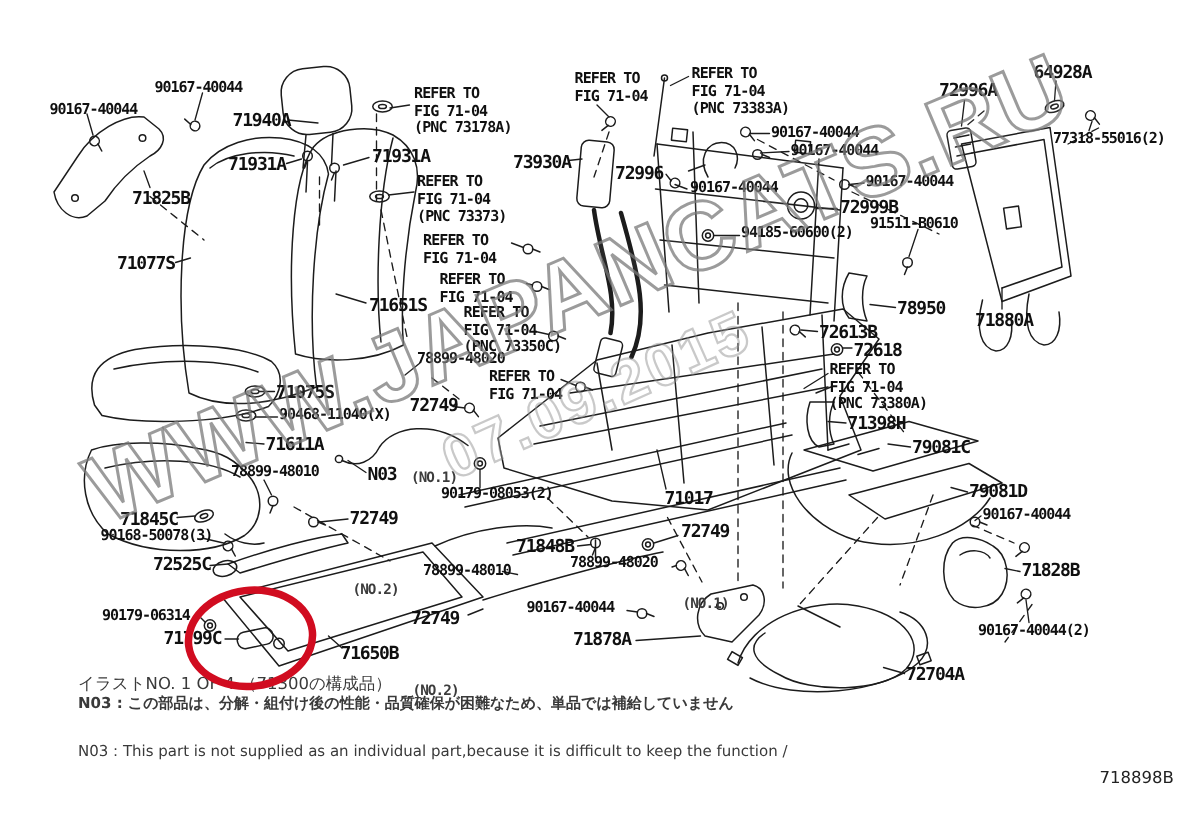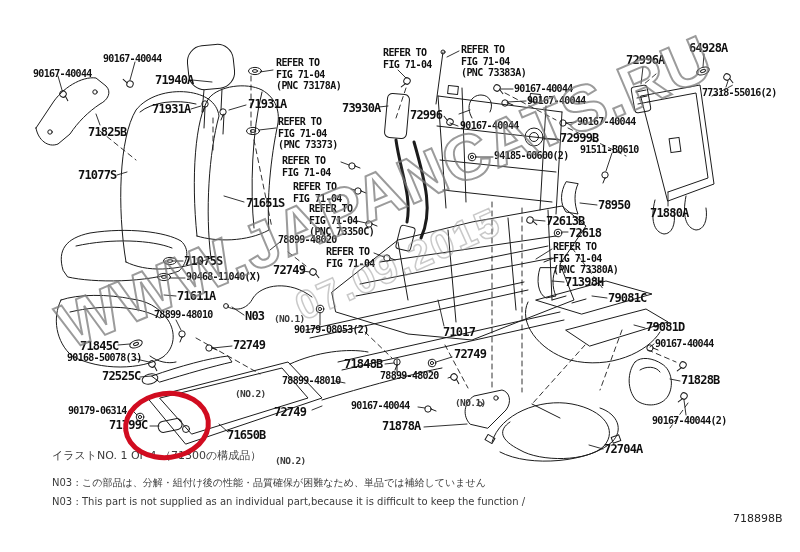--- a/index.html
+++ b/index.html
@@ -24,21 +24,21 @@
       color:rgba(255,255,255,.05);-webkit-text-stroke:2px rgba(122,122,122,.75);pointer-events:none;}
   .wm2{position:absolute;left:398px;top:264px;z-index:19;white-space:nowrap;
       transform:translate(-50%,-50%) rotate(-24deg);
       font-family:"Liberation Sans",sans-serif;font-weight:bold;font-size:40px;letter-spacing:2px;
       color:rgba(255,255,255,.04);-webkit-text-stroke:1.5px rgba(148,148,148,.5);pointer-events:none;}
   #highlight{position:absolute;left:123px;top:391px;width:88px;height:69px;box-sizing:border-box;
       border:5px solid #d10c20;border-radius:50%;transform:rotate(-7deg);z-index:30;}
   .foot{position:absolute;color:#3a3a3a;z-index:10;white-space:nowrap;}
   #f1{left:52px;top:448px;font-size:11px;}
   #f2{left:53px;top:463px;font-size:10px;}
-  #f3{left:52px;top:476px;font-size:10px;}
+  #f3{left:52px;top:462px;font-size:10px;font-weight:bold;}
   #f4{left:52px;top:496px;font-size:10px;}
   #f5{left:74px;top:508px;font-size:10px;}
   #dcode{left:733px;top:512px;font-size:11px;color:#222;}
 </style>
 </head>
 <body>
 
 <div id="stage">
 
   <svg id="drawing" width="800" height="552" viewBox="0 0 800 552">

